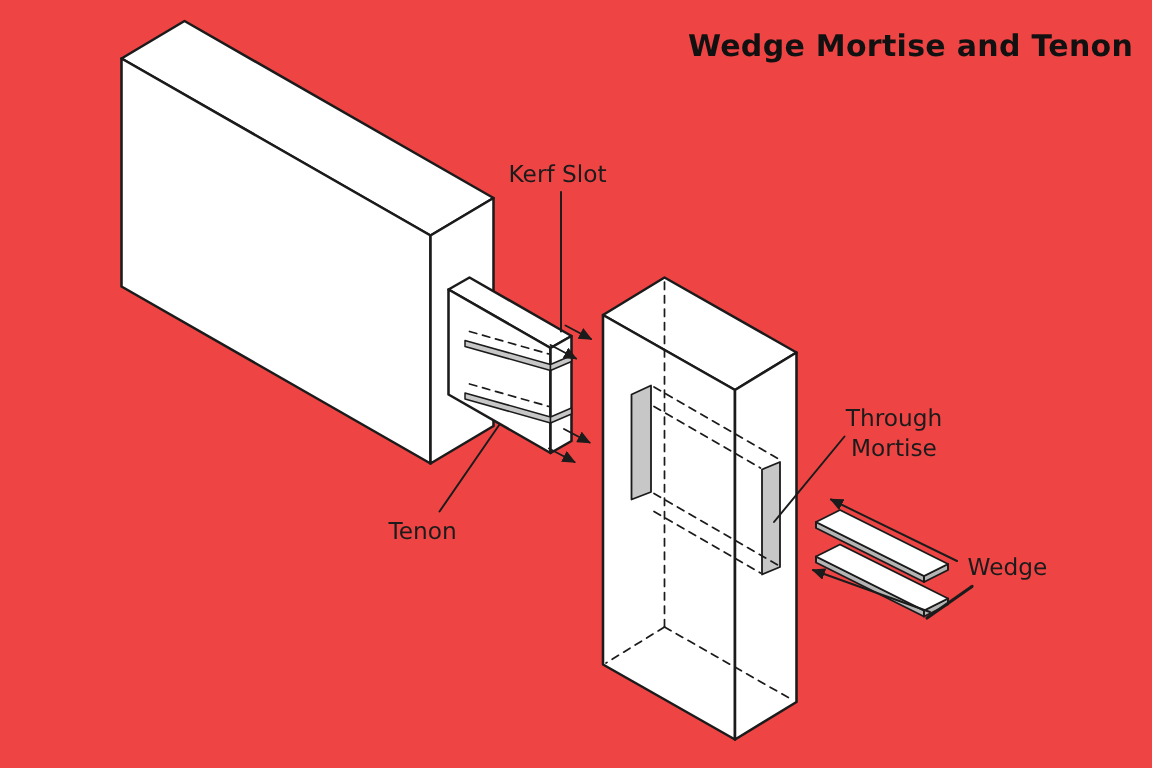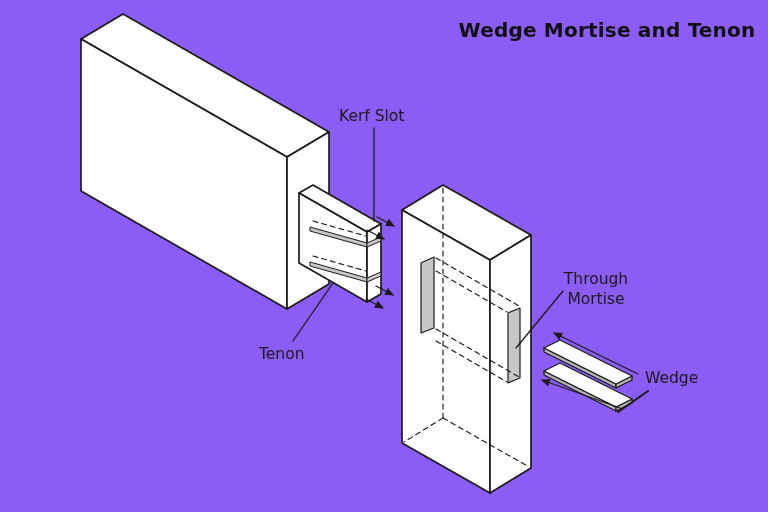--- a/index.html
+++ b/index.html
@@ -1,20 +1,20 @@
 <!DOCTYPE html>
 <html><head>
 <meta charset="utf-8">
 <style>
   html, body { margin: 0; padding: 0; background: #ffffff; }
   .canvas {
     position: relative;
     width: 768px;
     height: 512px;
-    background: #8b5cf6;
+    background: #ef4444;
     overflow: hidden;
     font-family: "DejaVu Sans", "Liberation Sans", sans-serif;
   }
   svg { display: block; }
   .face        { fill: #ffffff; stroke-width: 1.7; stroke-linejoin: round; stroke-linecap: round; }
   .hidden-edge { fill: none; stroke-width: 1.15; stroke-dasharray: 5 4; stroke-linecap: round; }
   .slot        { stroke-width: 1.2; stroke-linejoin: round; }
   .band        { stroke-width: 1.0; stroke-linejoin: round; }
   .leader      { fill: none; stroke-width: 1.3; stroke-linecap: round; }
   .leader-thick{ fill: none; stroke-width: 2.1; stroke-linecap: round; }

